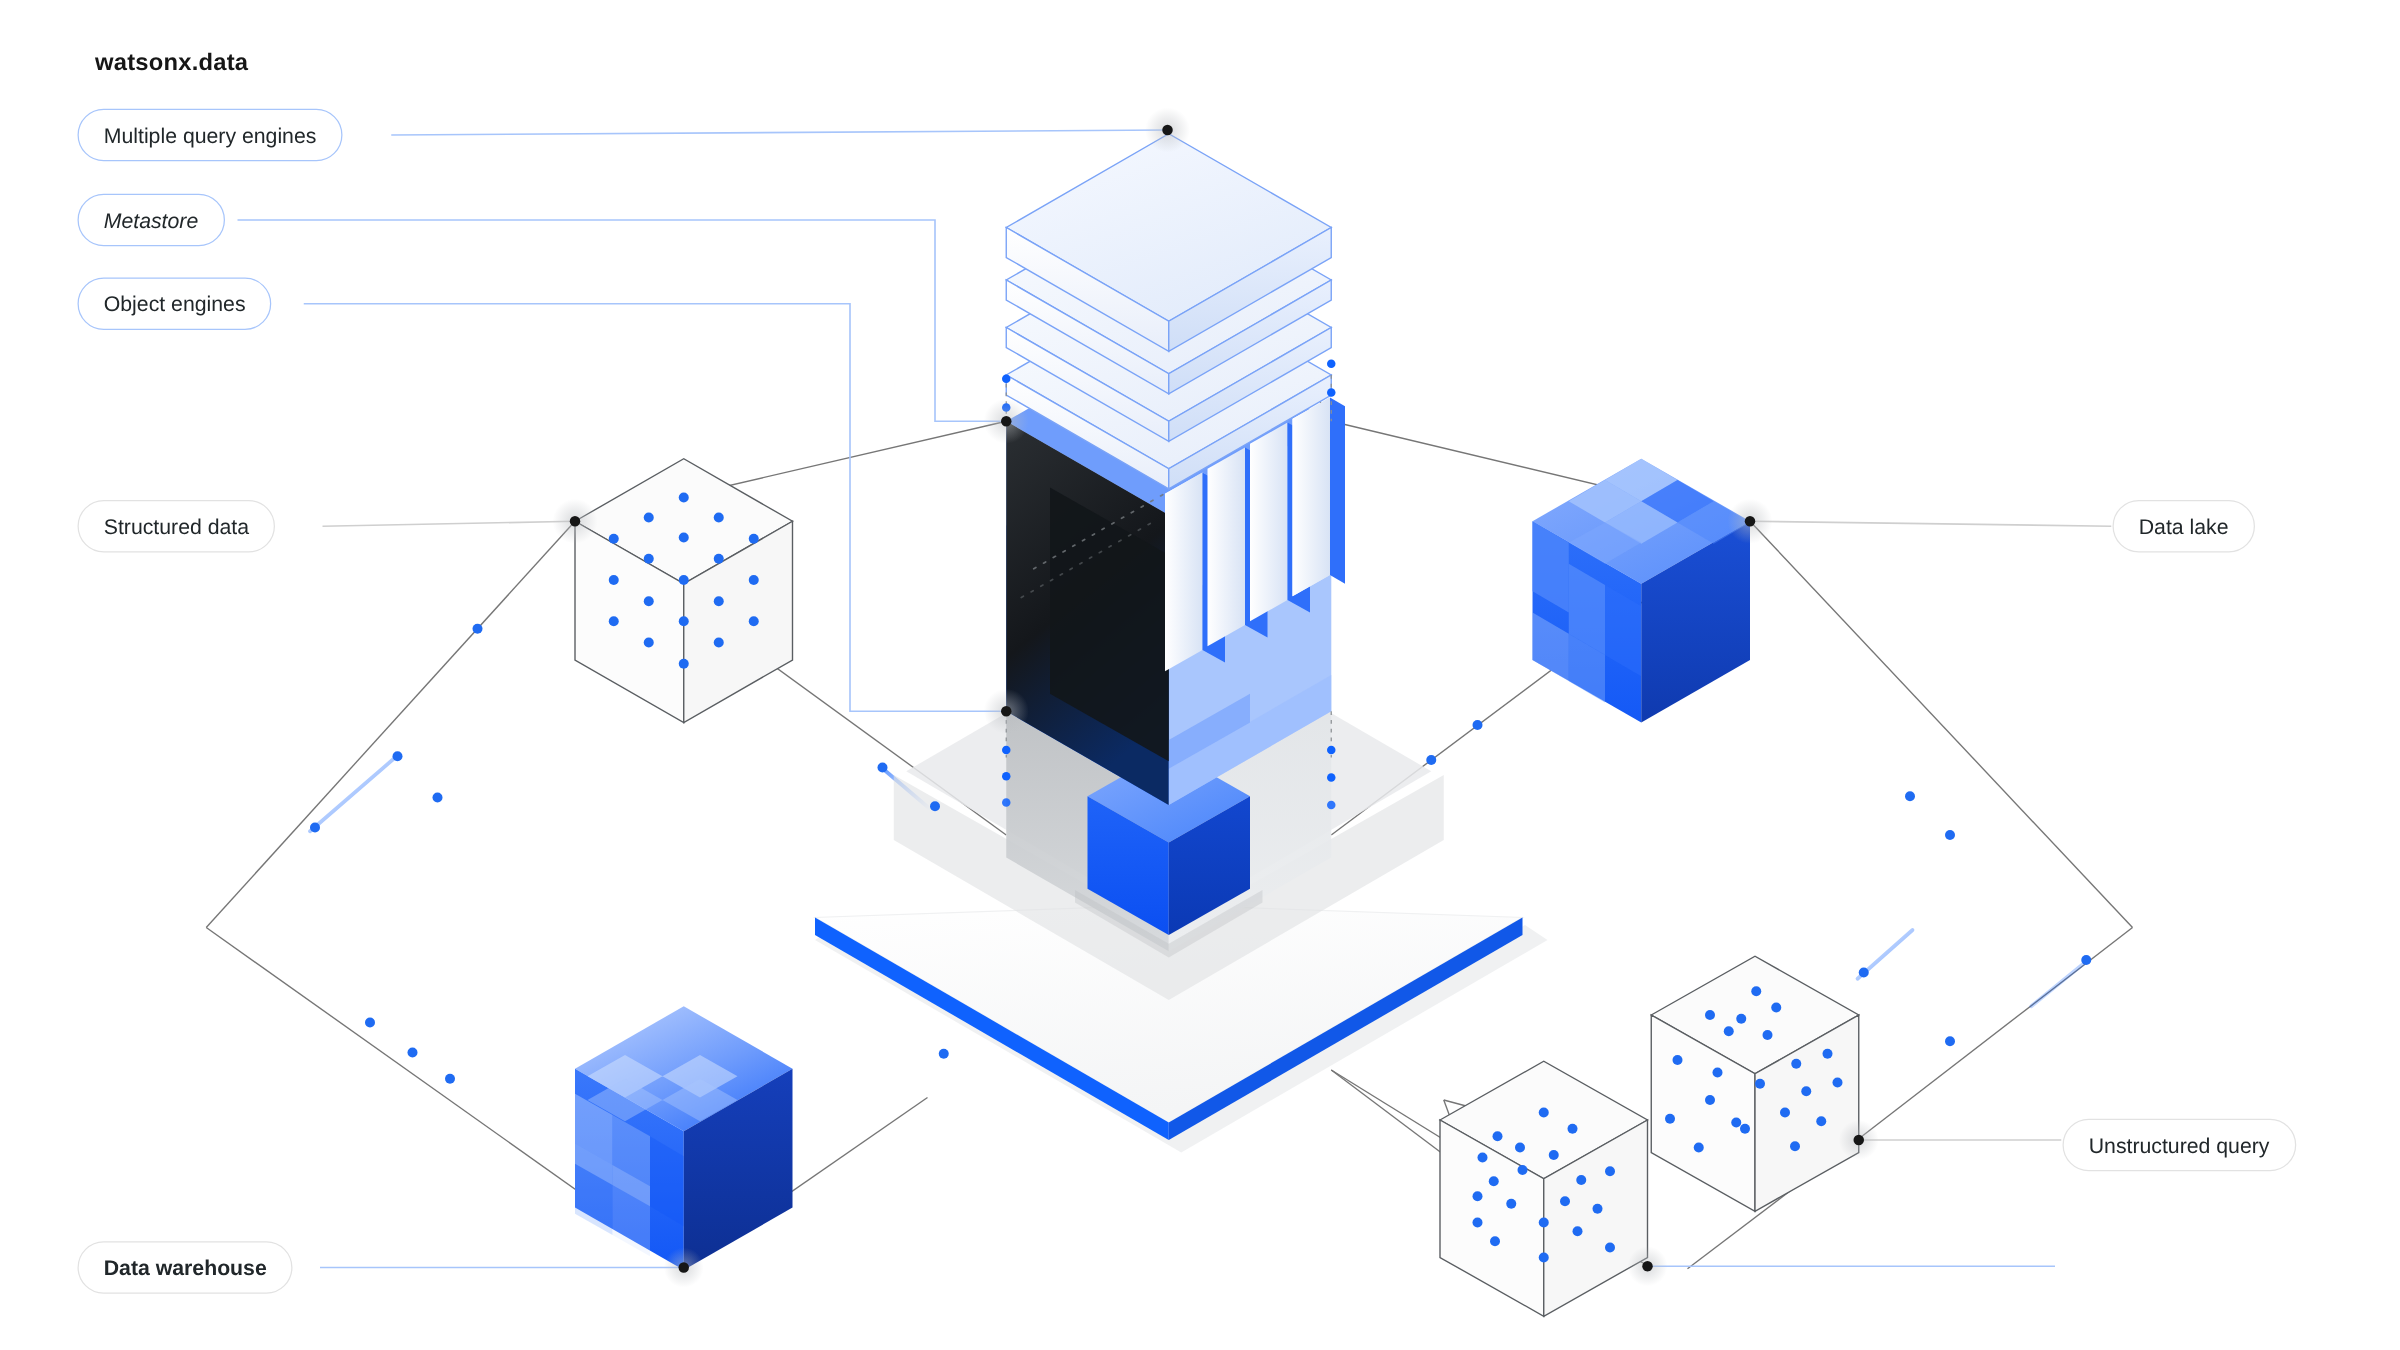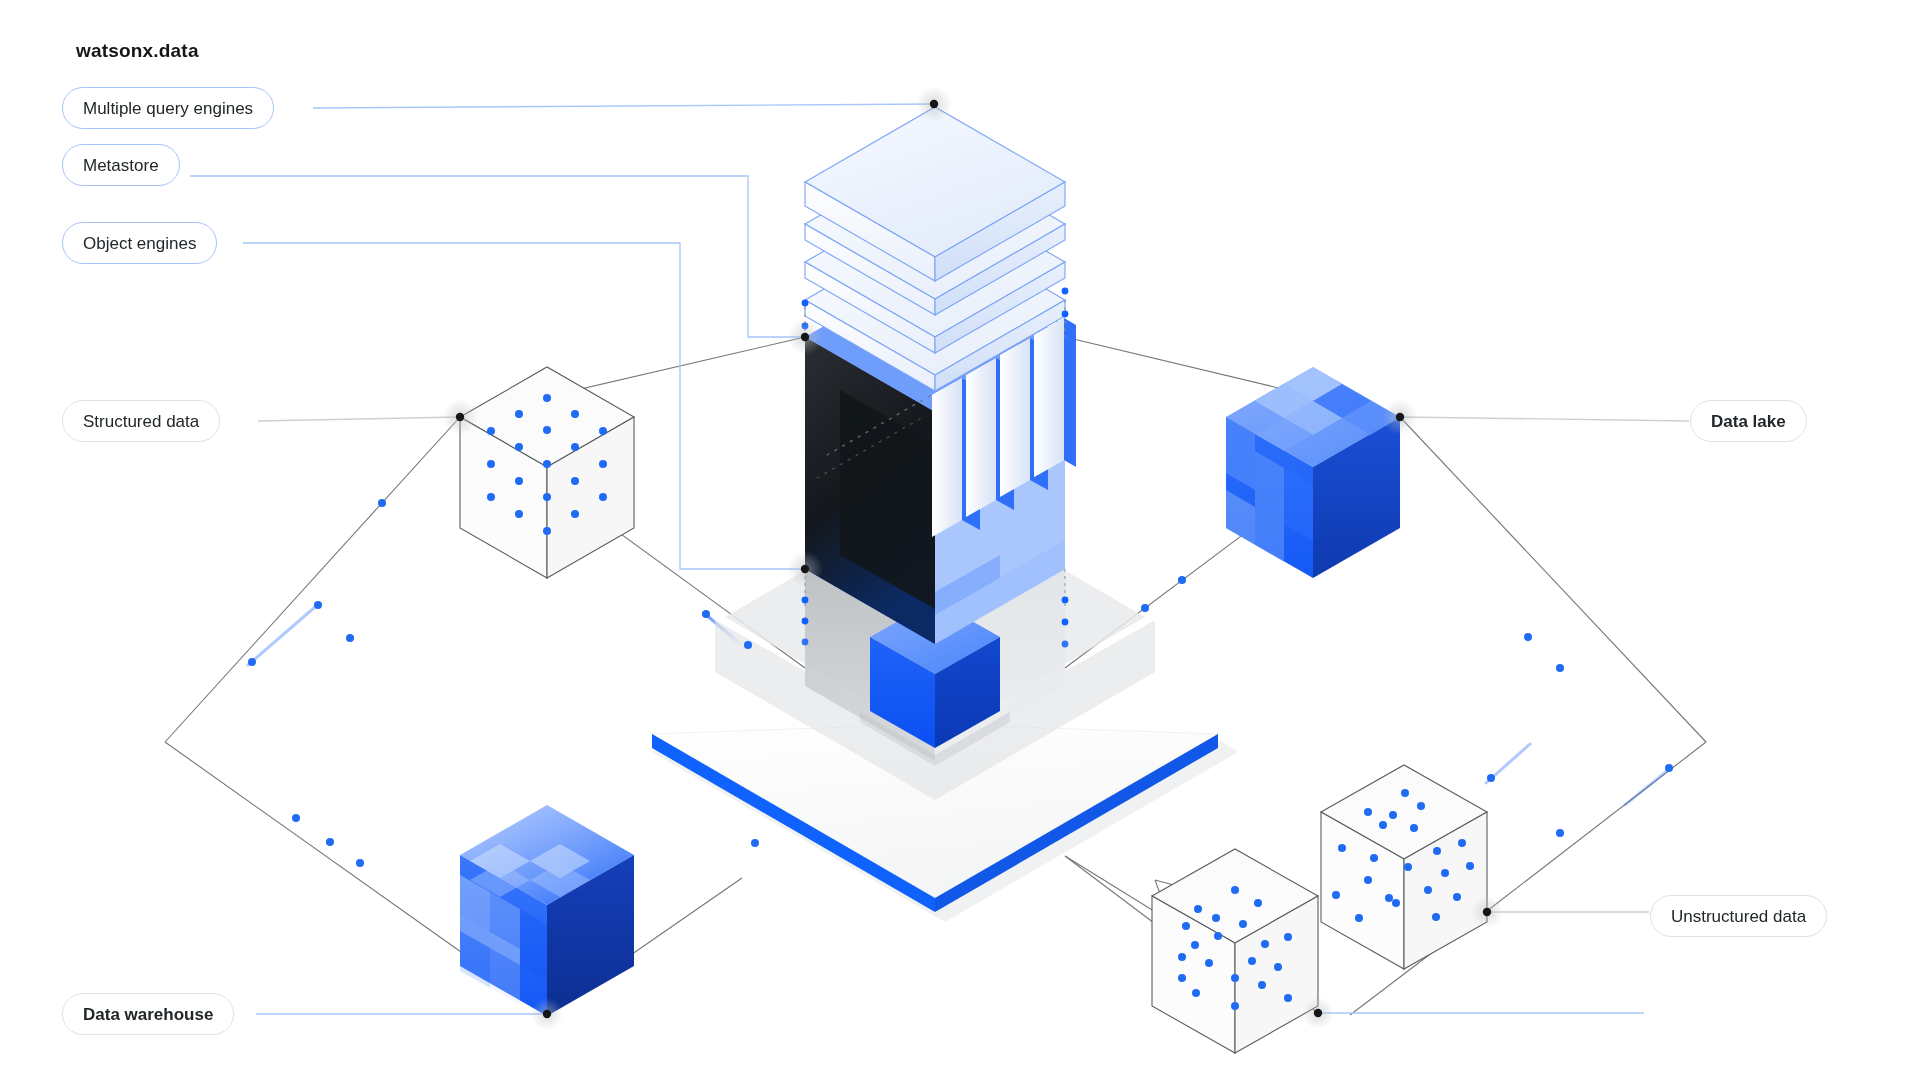--- a/index.html
+++ b/index.html
@@ -543,38 +543,38 @@
     </g>
 
   </svg>
 
   <div class="diagram-title">watsonx.data</div>
 
   <div class="pill blue-outline" style="left:62px; top:87px;">
     <span class="pill-label">Multiple query engines</span>
   </div>
 
-  <div class="pill blue-outline" style="left:62px; top:144px;">
+  <div class="pill blue-outline" style="left:62px; top:155px;font-style:italic;">
     <span class="pill-label">Metastore</span>
   </div>
 
   <div class="pill blue-outline" style="left:62px; top:222px;">
     <span class="pill-label">Object engines</span>
   </div>
 
   <div class="pill gray-outline" style="left:62px; top:400px;">
     <span class="pill-label">Structured data</span>
   </div>
 
   <div class="pill gray-outline" style="left:62px; top:993px;font-weight:bold;">
     <span class="pill-label">Data warehouse</span>
   </div>
 
-  <div class="pill gray-outline" style="left:1690px; top:400px;font-weight:bold;">
+  <div class="pill gray-outline" style="left:1690px; top:400px;">
     <span class="pill-label">Data lake</span>
   </div>
 
   <div class="pill gray-outline" style="left:1650px; top:895px;">
-    <span class="pill-label">Unstructured data</span>
+    <span class="pill-label">Unstructured query</span>
   </div>
 
 
 </div>
 
 </body></html>

